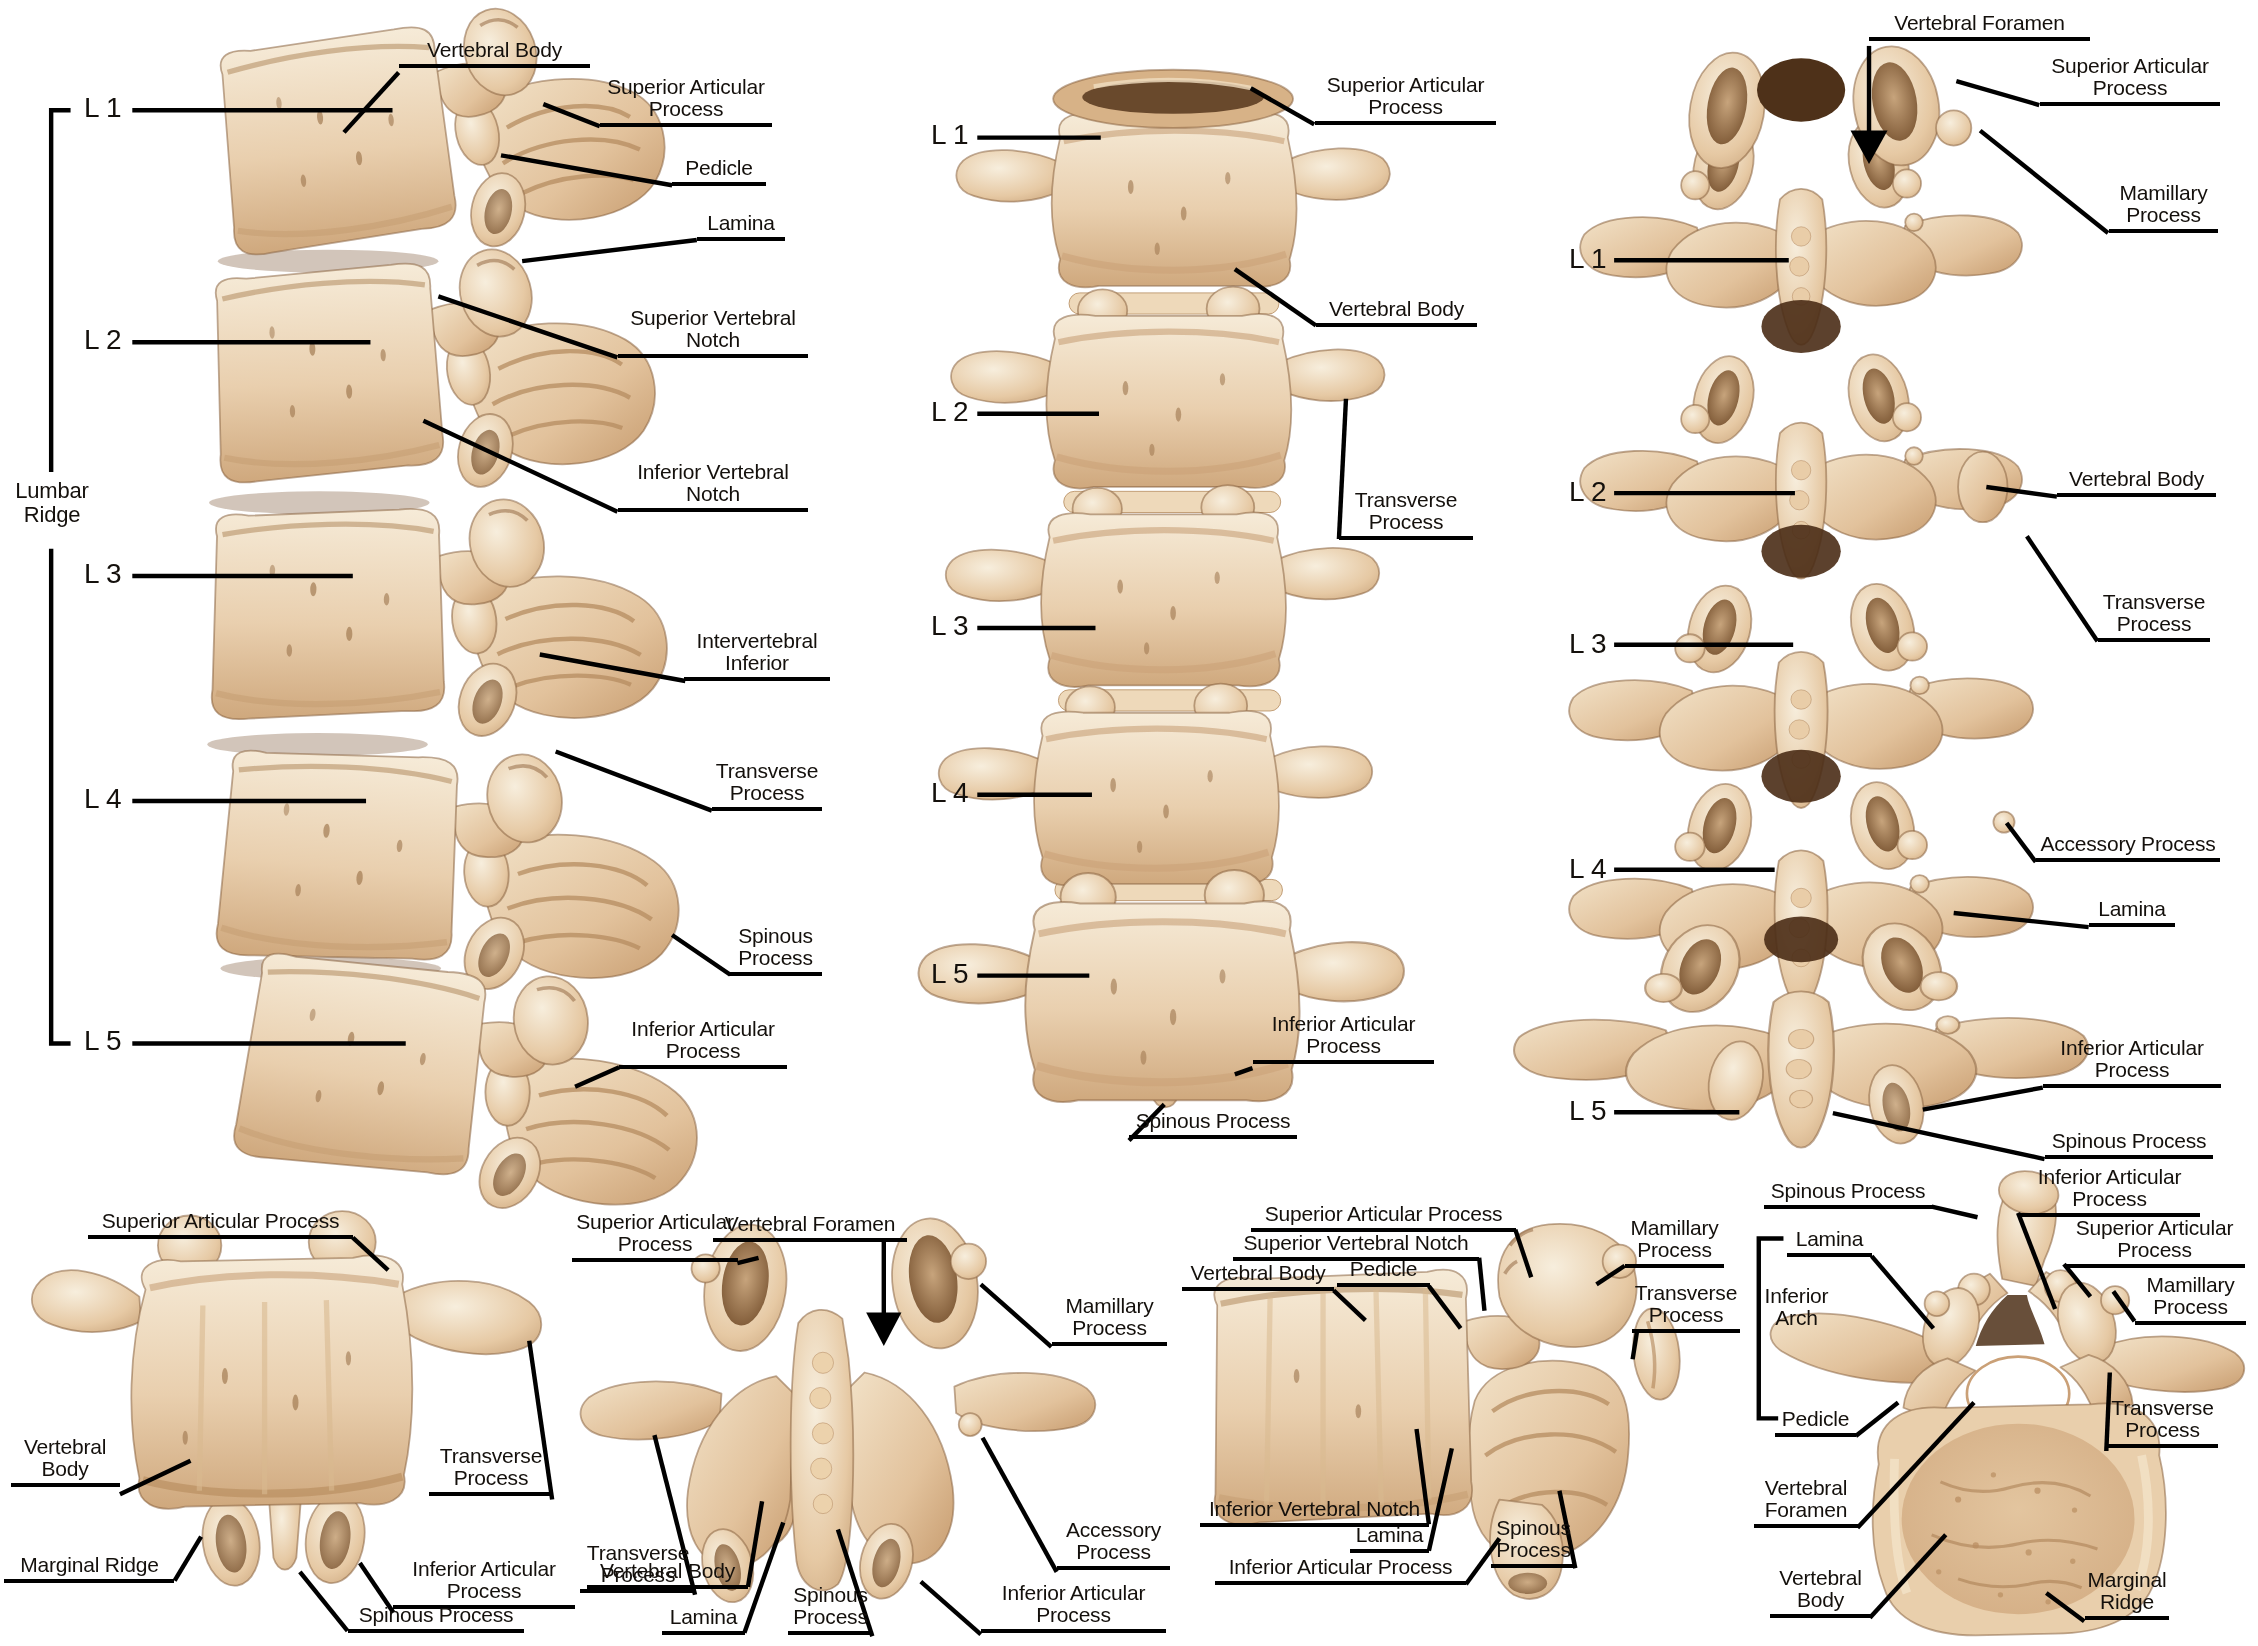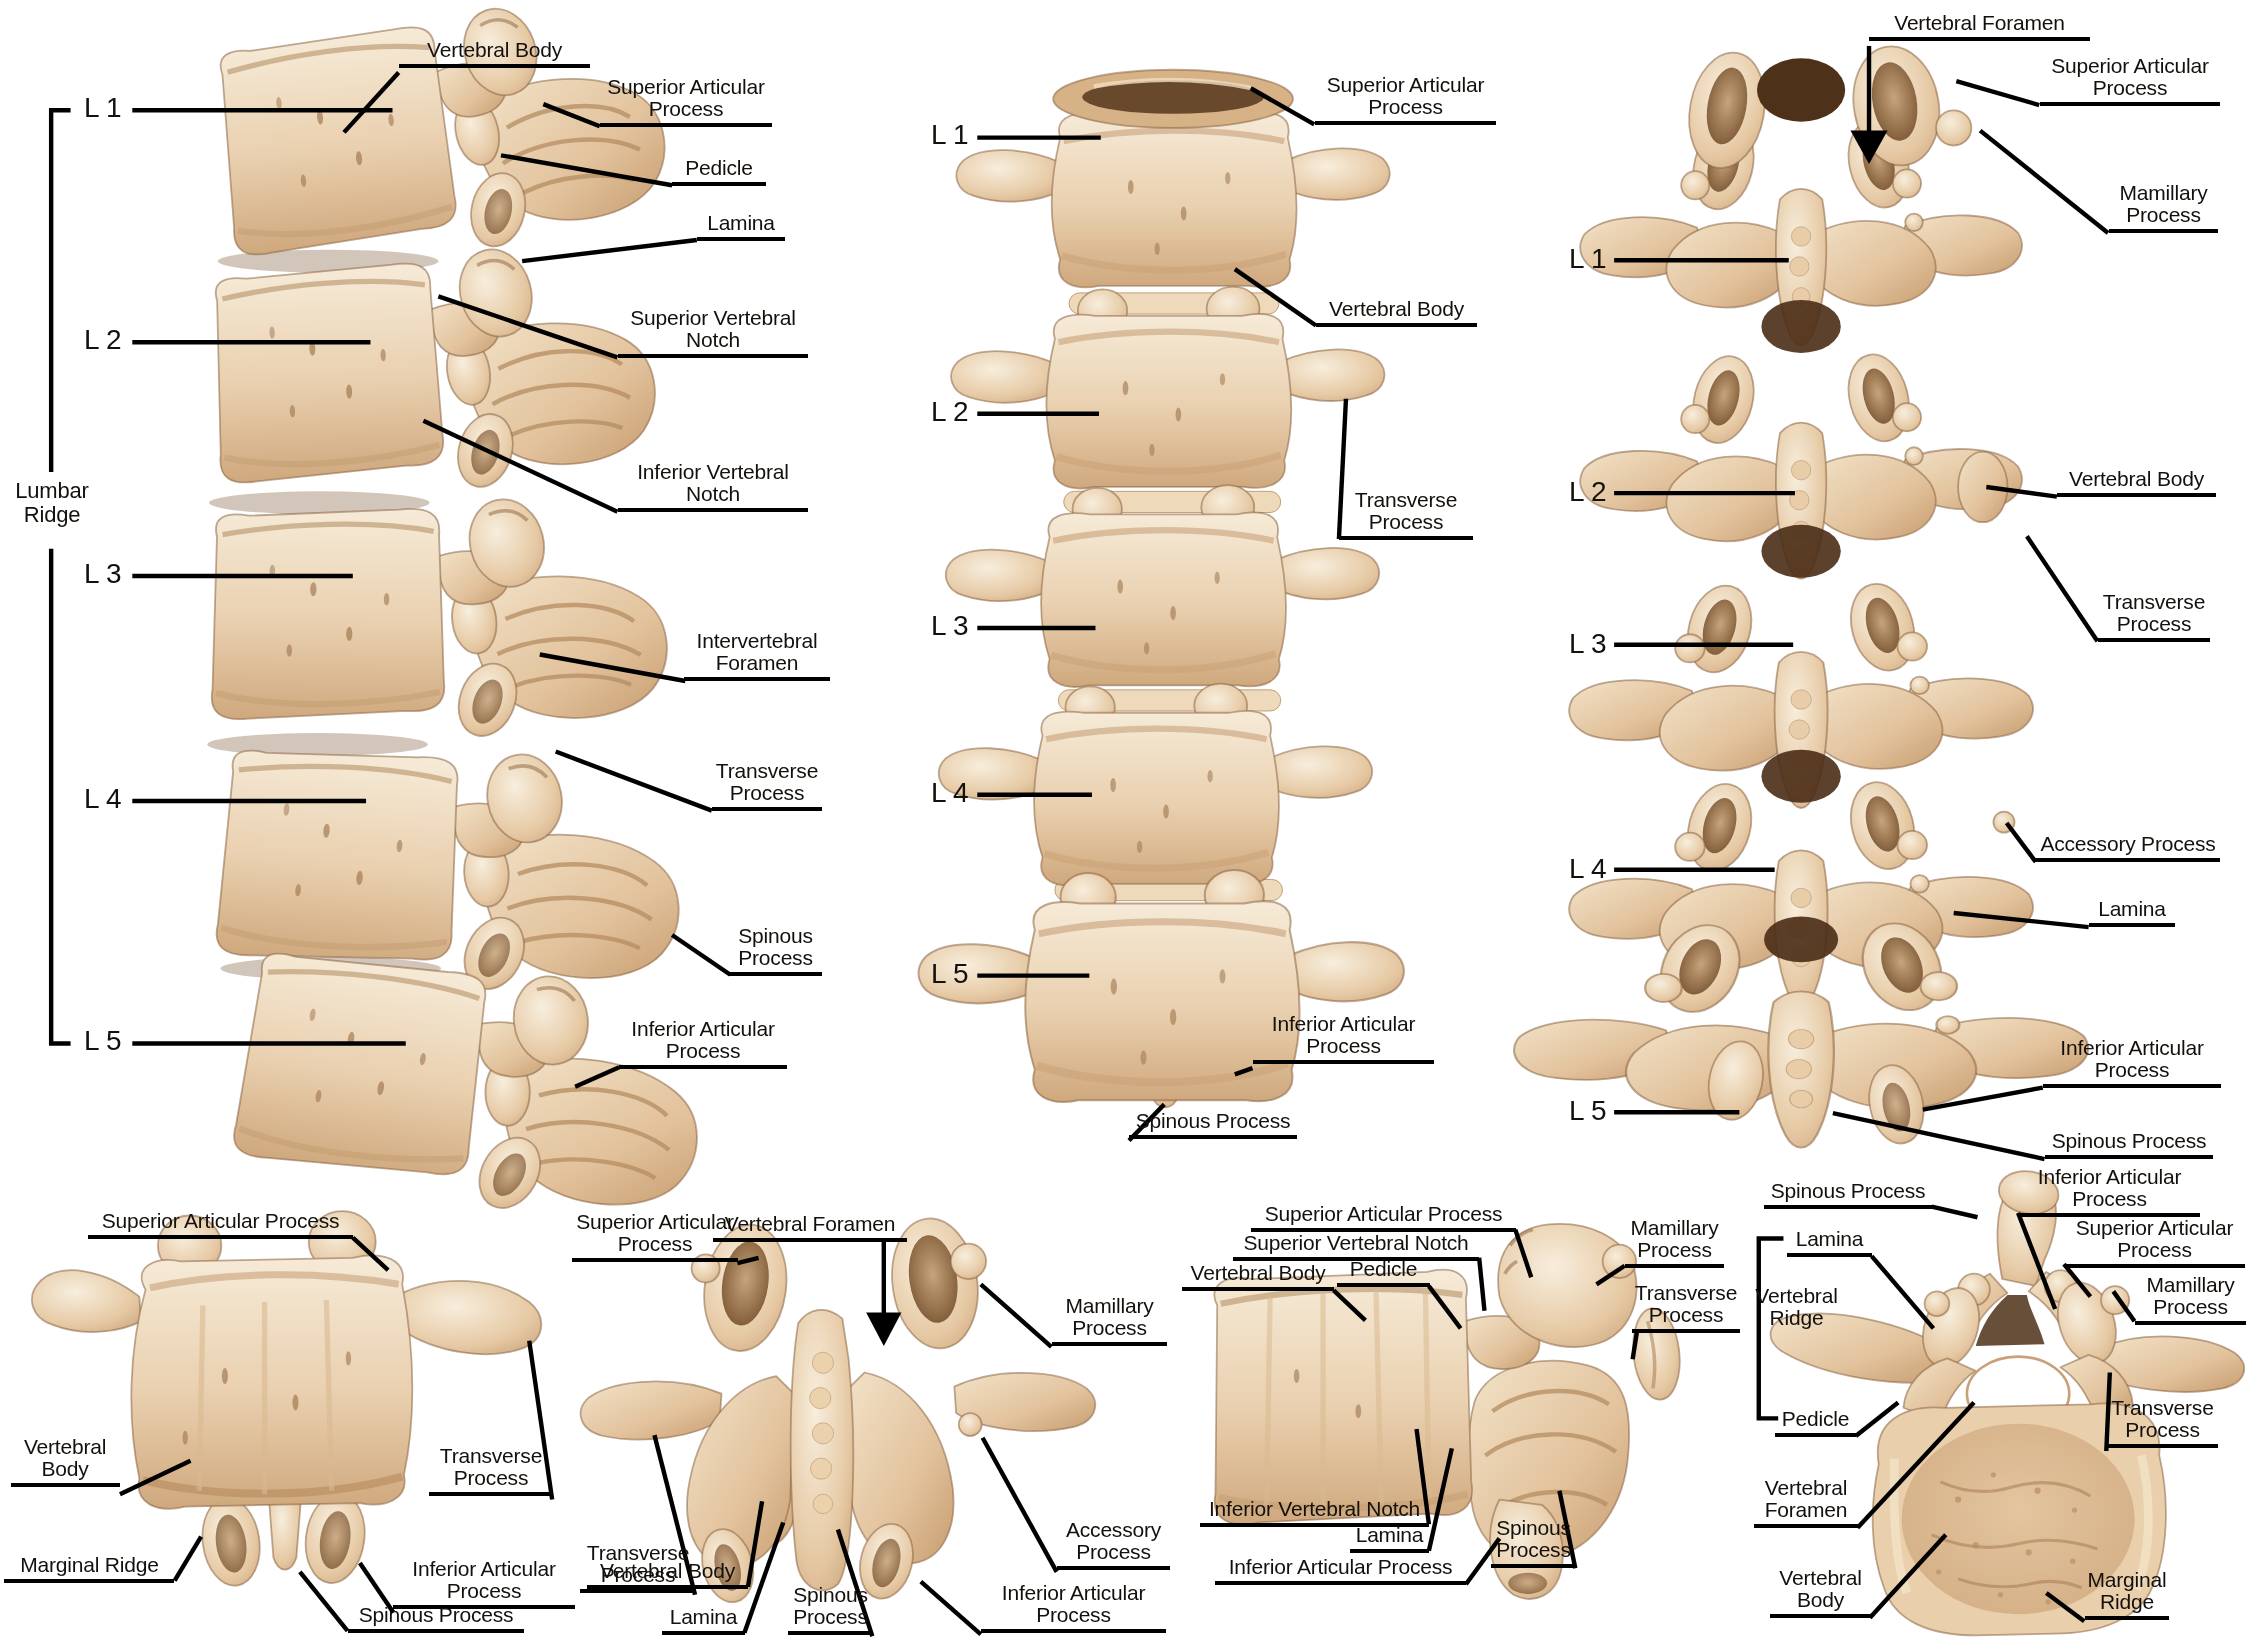--- a/index.html
+++ b/index.html
@@ -340,21 +340,21 @@
 <div class="lab lv" style="left:84px;top:563px;width:46px">L 3</div>
 <div class="lab lv" style="left:84px;top:788px;width:46px">L 4</div>
 <div class="lab lv" style="left:84px;top:1030px;width:46px">L 5</div>
 <div class="lab big" style="left:0px;top:479px;width:104px">Lumbar Ridge</div>
 <div class="lab u" style="left:399px;top:39px;width:191px">Vertebral Body</div>
 <div class="lab u" style="left:600px;top:76px;width:172px">Superior Articular Process</div>
 <div class="lab u" style="left:672px;top:157px;width:94px">Pedicle</div>
 <div class="lab u" style="left:697px;top:212px;width:88px">Lamina</div>
 <div class="lab u" style="left:618px;top:307px;width:190px">Superior Vertebral Notch</div>
 <div class="lab u" style="left:618px;top:461px;width:190px">Inferior Vertebral Notch</div>
-<div class="lab u" style="left:684px;top:630px;width:146px">Intervertebral Foramen</div>
+<div class="lab u" style="left:684px;top:630px;width:146px">Intervertebral Inferior</div>
 <div class="lab u" style="left:712px;top:760px;width:110px">Transverse Process</div>
 <div class="lab u" style="left:729px;top:925px;width:93px">Spinous Process</div>
 <div class="lab u" style="left:619px;top:1018px;width:168px">Inferior Articular Process</div>
 
 <div class="lab lv" style="left:931px;top:124px;width:46px">L 1</div>
 <div class="lab lv" style="left:931px;top:401px;width:46px">L 2</div>
 <div class="lab lv" style="left:931px;top:615px;width:46px">L 3</div>
 <div class="lab lv" style="left:931px;top:782px;width:46px">L 4</div>
 <div class="lab lv" style="left:931px;top:963px;width:46px">L 5</div>
 <div class="lab u" style="left:1315px;top:74px;width:181px">Superior Articular Process</div>
@@ -404,21 +404,21 @@
 <div class="lab u" style="left:1200px;top:1498px;width:229px">Inferior Vertebral Notch</div>
 <div class="lab u" style="left:1350px;top:1524px;width:79px">Lamina</div>
 <div class="lab u" style="left:1215px;top:1556px;width:251px">Inferior Articular Process</div>
 <div class="lab u" style="left:1491px;top:1517px;width:85px">Spinous Process</div>
 
 <div class="lab u" style="left:1764px;top:1180px;width:168px">Spinous Process</div>
 <div class="lab u" style="left:2019px;top:1166px;width:181px">Inferior Articular Process</div>
 <div class="lab u" style="left:2064px;top:1217px;width:181px">Superior Articular Process</div>
 <div class="lab u" style="left:2135px;top:1274px;width:111px">Mamillary Process</div>
 <div class="lab u" style="left:1787px;top:1228px;width:85px">Lamina</div>
-<div class="lab" style="left:1749px;top:1285px;width:95px">Vertebral Ridge</div>
+<div class="lab" style="left:1749px;top:1285px;width:95px">Inferior Arch</div>
 <div class="lab u" style="left:1775px;top:1408px;width:81px">Pedicle</div>
 <div class="lab u" style="left:1754px;top:1477px;width:104px">Vertebral Foramen</div>
 <div class="lab u" style="left:1770px;top:1567px;width:101px">Vertebral Body</div>
 <div class="lab u" style="left:2107px;top:1397px;width:111px">Transverse Process</div>
 <div class="lab u" style="left:2085px;top:1569px;width:84px">Marginal Ridge</div>
 
 </div>
 
 
 </body></html>

